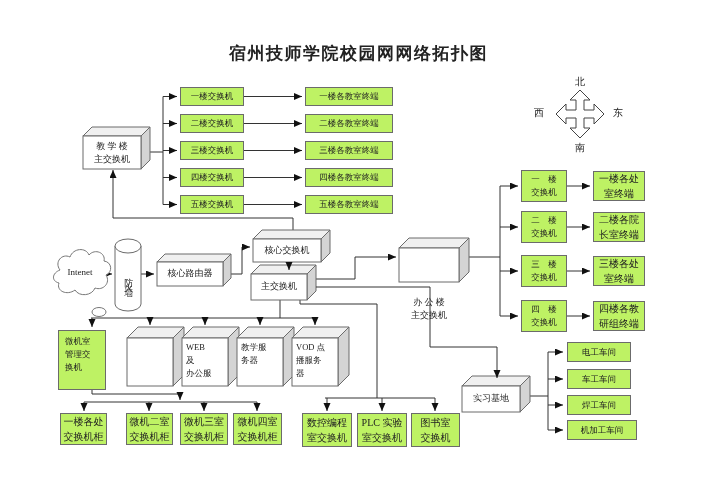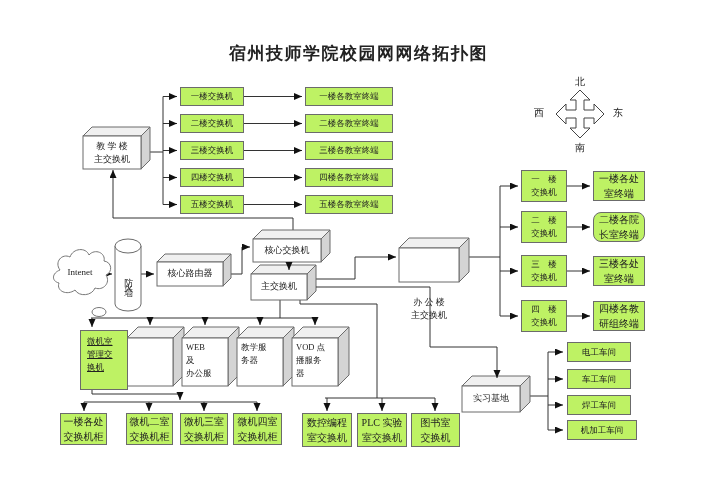--- a/index.html
+++ b/index.html
@@ -197,28 +197,28 @@
   <div class="node f85" style="left:521px;top:170px;width:46px;height:32px;">一　楼
 交换机</div>
   <div class="node f85" style="left:521px;top:211px;width:46px;height:32px;">二　楼
 交换机</div>
   <div class="node f85" style="left:521px;top:255px;width:46px;height:32px;">三　楼
 交换机</div>
   <div class="node f85" style="left:521px;top:300px;width:46px;height:32px;">四　楼
 交换机</div>
   <div class="node f8" style="left:593px;top:171px;width:52px;height:30px;">一楼各处
 室终端</div>
-  <div class="node f8" style="left:593px;top:212px;width:52px;height:30px;border-radius:8px;">二楼各院
+  <div class="node f8" style="left:593px;top:212px;width:52px;height:30px;">二楼各院
 长室终端</div>
   <div class="node f8" style="left:593px;top:256px;width:52px;height:30px;">三楼各处
 室终端</div>
   <div class="node f8" style="left:593px;top:301px;width:52px;height:30px;">四楼各教
 研组终端</div>
 
-  <div class="node f85 tl" style="left:80px;top:330px;width:48px;height:60px;padding:4px 0 0 6px;text-decoration:underline;">微机室
+  <div class="node f85 tl" style="left:58px;top:330px;width:48px;height:60px;padding:4px 0 0 6px;">微机室
 管理交
 换机</div>
 
   <div class="node f8" style="left:60px;top:413px;width:47px;height:32px;">一楼各处
 交换机柜</div>
   <div class="node f8" style="left:126px;top:413px;width:47px;height:32px;">微机二室
 交换机柜</div>
   <div class="node f8" style="left:180px;top:413px;width:48px;height:32px;">微机三室
 交换机柜</div>
   <div class="node f8" style="left:233px;top:413px;width:49px;height:32px;">微机四室

